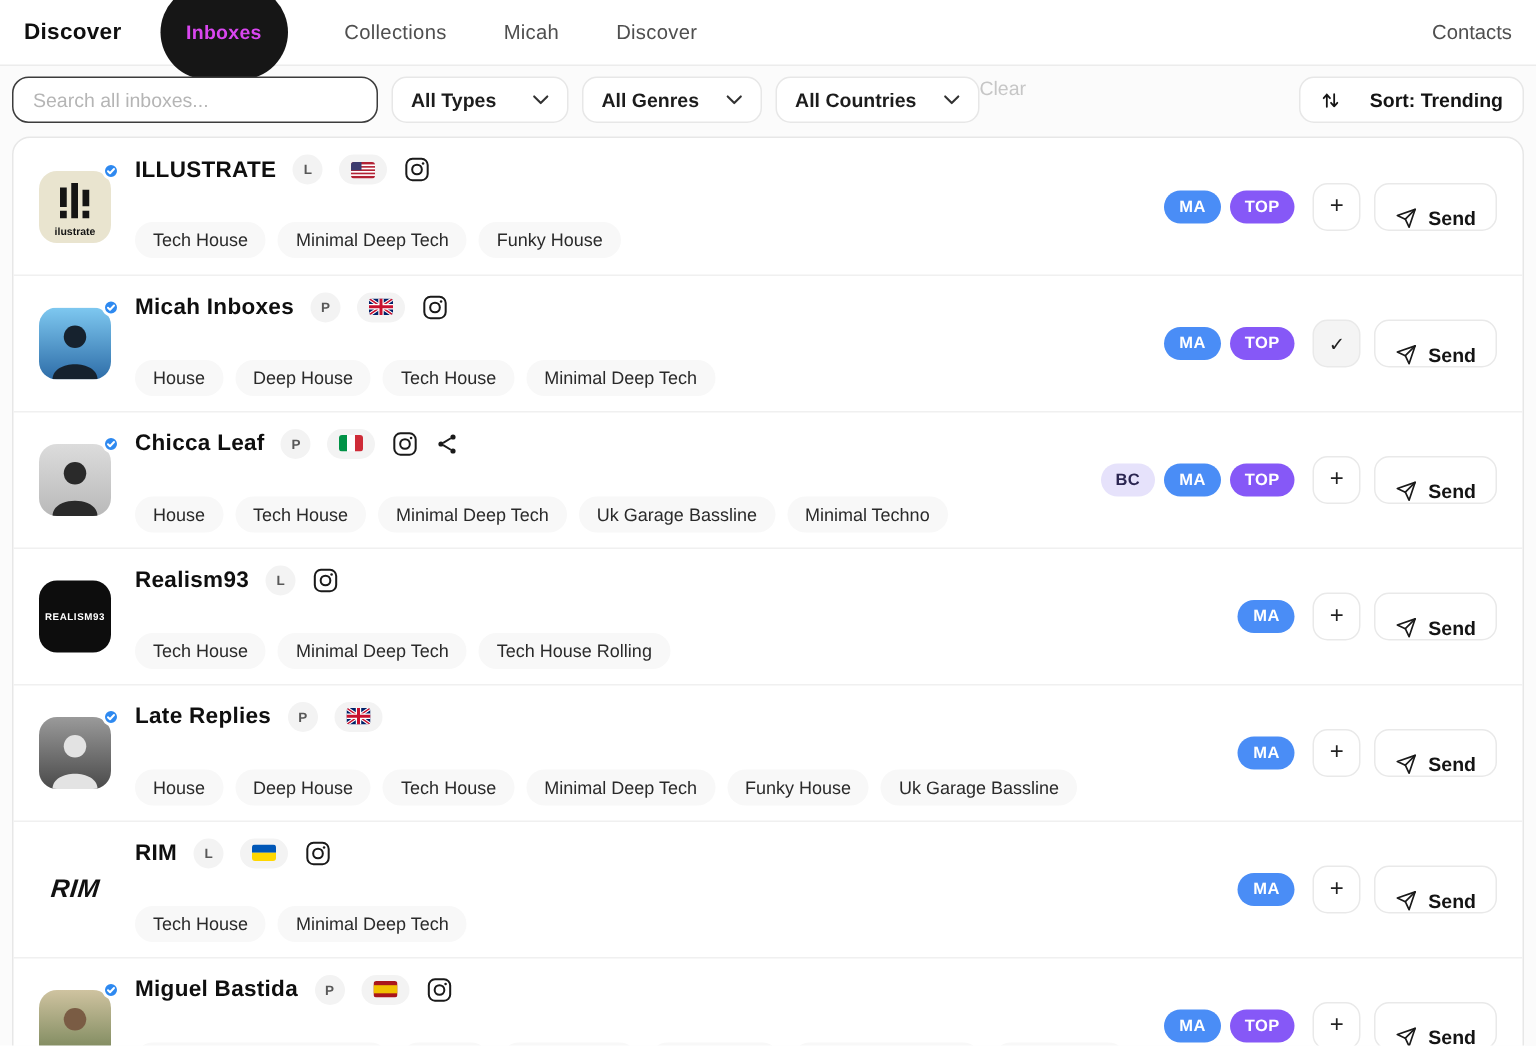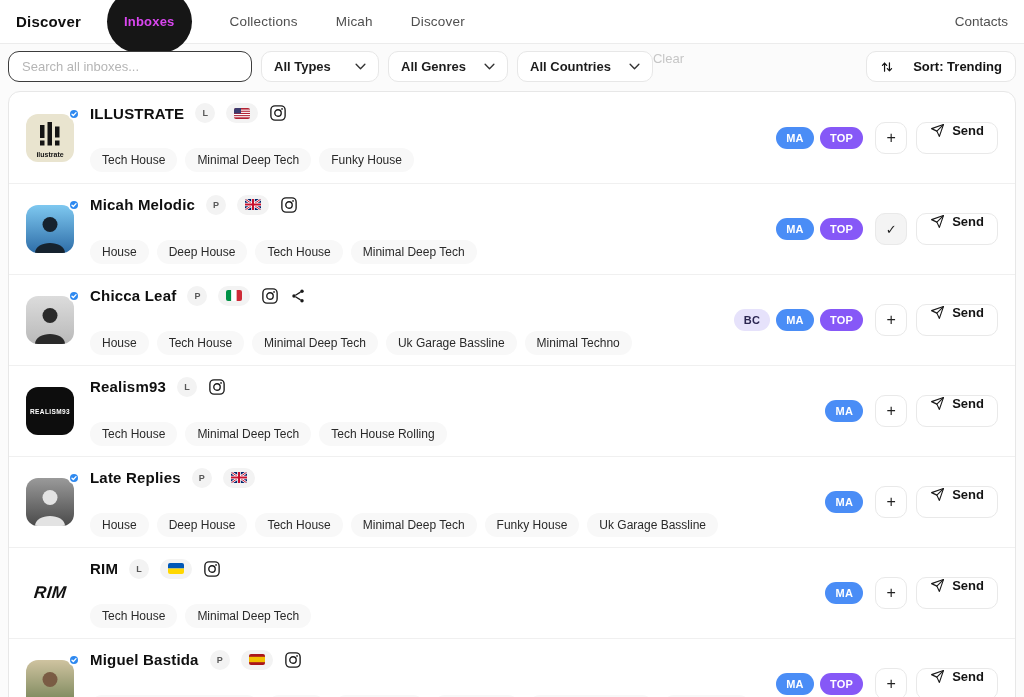--- a/index.html
+++ b/index.html
@@ -33,21 +33,21 @@
   .flag-pill{height:20px;padding:0 8px;background:#f3f3f3;border-radius:999px;display:flex;align-items:center}
   .flag-pill svg{border-radius:2px}
   .soc{display:flex;align-items:center;cursor:pointer}
   .tags{display:flex;gap:8px}
   .tag{height:24px;padding:0 12px;background:#f8f8f8;border-radius:999px;font-size:12px;color:#2a2a2a;display:flex;align-items:center;white-space:nowrap}
   .actions{margin-left:auto;display:flex;align-items:center;gap:9px;flex:none}
   .badges{display:flex;gap:6px;margin-right:3px}
   .pill{height:22px;padding:0 10px;border-radius:999px;font-size:11px;font-weight:700;display:flex;align-items:center;letter-spacing:.3px}
   .icon-btn{width:32px;height:32px;border:1px solid #e9e9e9;background:#fff;border-radius:10px;font-size:16px;color:#222;display:flex;align-items:center;justify-content:center;cursor:pointer;font-family:inherit;line-height:1}
   .icon-btn.checked{background:#f4f4f4;font-size:13px}
-  .send-btn{height:32px;border:1px solid #e9e9e9;background:#fff;border-radius:10px;display:flex;align-items:flex-start;gap:7px;padding:0 13px;font-size:13px;font-weight:600;color:#141414;cursor:pointer;font-family:inherit}
+  .send-btn{height:32px;border:1px solid #e9e9e9;background:#fff;border-radius:10px;display:flex;align-items:flex-end;gap:7px;padding:0 13px;font-size:13px;font-weight:600;color:#141414;cursor:pointer;font-family:inherit}
 </style>
 </head>
 <body>
 
 <div class="topnav">
   <span class="brand">Discover</span>
   <span class="nav-item nav-pill">Inboxes</span>
   <span class="nav-item">Collections</span>
   <span class="nav-item">Micah</span>
   <span class="nav-item">Discover</span>
@@ -165,21 +165,21 @@
           </svg>
         </div>
       <span class="verified">
         <svg width="8" height="8" viewBox="0 0 24 24" fill="none">
             <path d="M6 12.5 L10 16.5 L18 8" stroke="#fff" stroke-width="4" stroke-linecap="round" stroke-linejoin="round"></path>
           </svg>
       </span>
     </div>
     <div class="info">
       <div class="name-line">
-        <span class="name">Micah Melodic</span>
+        <span class="name">Micah Inboxes</span>
         <span class="type-badge">P</span>
         <span class="flag-pill">
             <svg width="16" height="11" viewBox="0 0 16 11">
               <rect width="16" height="11" fill="#012169"></rect>
               <path d="M0 0 L16 11 M16 0 L0 11" stroke="#fff" stroke-width="2.4"></path>
               <path d="M0 0 L16 11 M16 0 L0 11" stroke="#c8102e" stroke-width="1"></path>
               <path d="M8 0 V11 M0 5.5 H16" stroke="#fff" stroke-width="3.6"></path>
               <path d="M8 0 V11 M0 5.5 H16" stroke="#c8102e" stroke-width="2"></path>
             </svg>
           </span>

